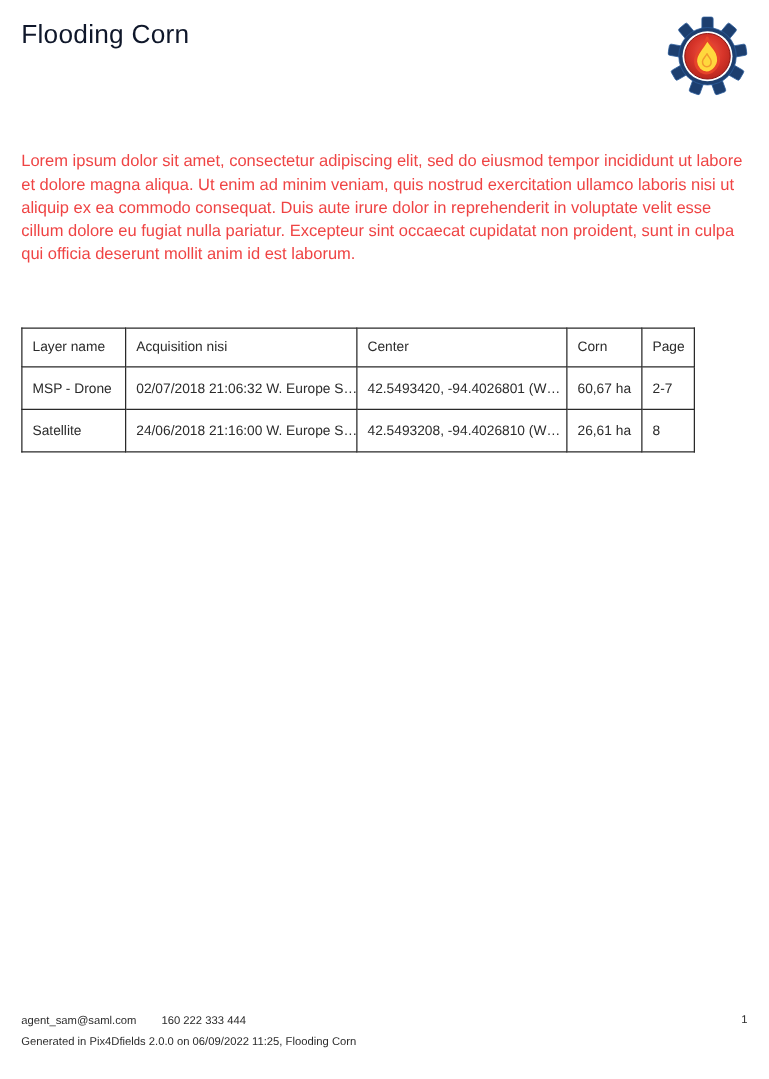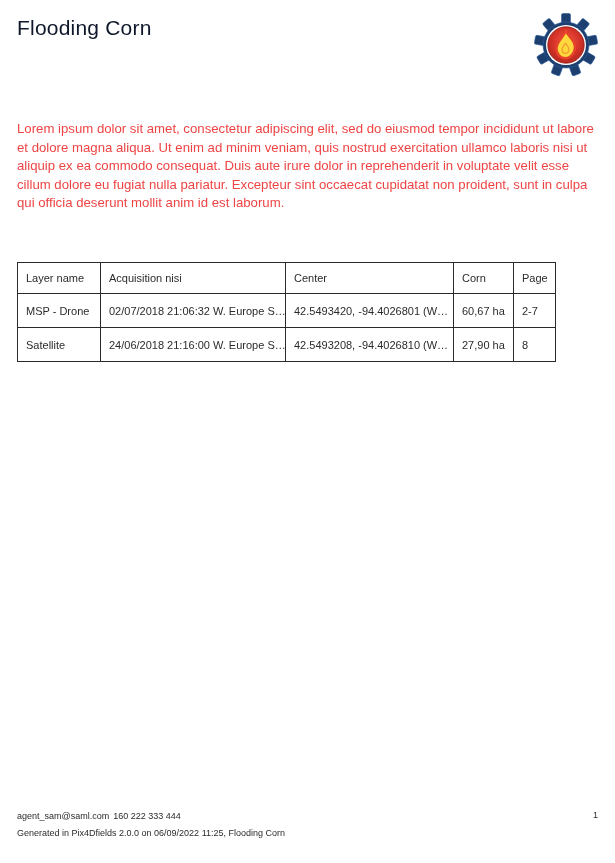--- a/index.html
+++ b/index.html
@@ -49,21 +49,21 @@
     vertical-align:middle;
   }
   table.layers th { height:31px; }
   table.layers td { height:34px; }
   td.num-right { text-align:right; }
 
   .footer {
     position:absolute; left:17px; top:810px;
     font-size:9px; line-height:13px; color:#2b2b2b;
   }
-  .footer .contact-row .phone { margin-left:4px; }
+  .footer .contact-row .phone { margin-left:20px; }
   .footer .generated { margin-top:4px; }
 
   .page-number {
     position:absolute; right:17px; top:810px;
     font-size:9px; color:#2b2b2b;
   }
 </style>
 </head>
 <body>
 
@@ -131,21 +131,21 @@
       <td>MSP - Drone</td>
       <td>02/07/2018 21:06:32 W. Europe S…</td>
       <td>42.5493420, -94.4026801 (W…</td>
       <td>60,67 ha</td>
       <td>2-7</td>
     </tr>
     <tr>
       <td>Satellite</td>
       <td>24/06/2018 21:16:00 W. Europe S…</td>
       <td>42.5493208, -94.4026810 (W…</td>
-      <td>27,90 ha</td>
+      <td>26,61 ha</td>
       <td class="num-right">8</td>
     </tr>
   </tbody>
 </table>
 
 <div class="footer">
   <div class="contact-row">
     <span class="email">agent_sam@saml.com</span><span class="phone">160 222 333 444</span>
   </div>
   <div class="generated">Generated in Pix4Dfields 2.0.0 on 06/09/2022 11:25, Flooding Corn</div>

